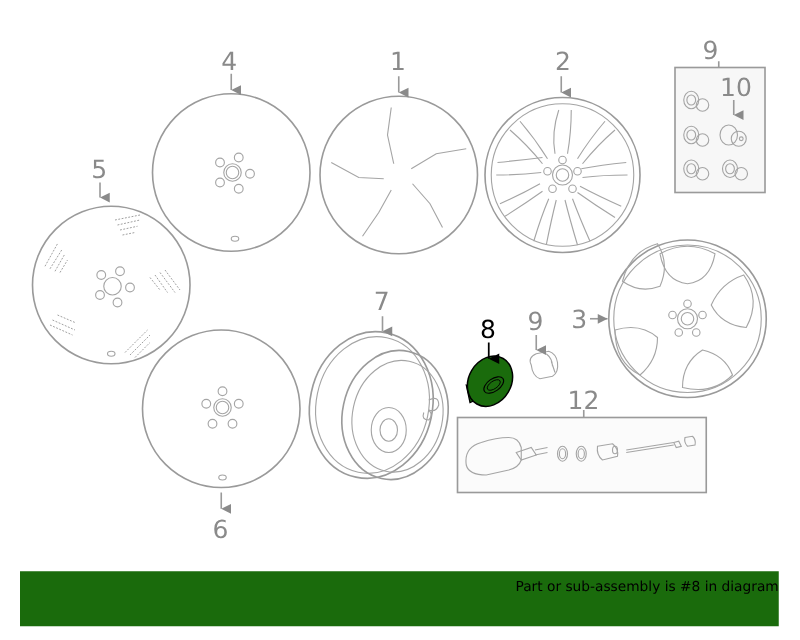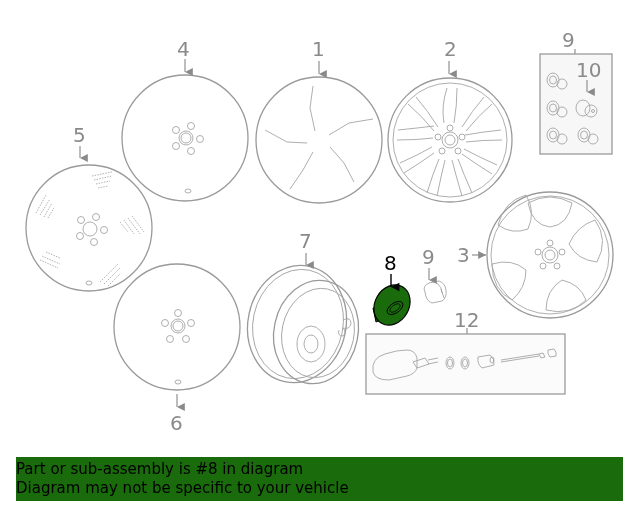--- a/index.html
+++ b/index.html
@@ -4,22 +4,22 @@
 <style>
   html, body { margin: 0; padding: 0; background: #ffffff; }
   body { width: 640px; height: 512px; position: relative; overflow: hidden; font-family: "DejaVu Sans", sans-serif; }
   #diagram { position: absolute; left: 0; top: 0; width: 640px; height: 512px; }
   .callout { font-family: "DejaVu Sans", sans-serif; font-size: 20px; fill: #8a8a8a; }
   .callout-hl { fill: #000000; font-weight: normal; }
   .ln { fill: none; stroke: #9a9a9a; stroke-width: 1.3; }
   .ln-thin { fill: none; stroke: #a5a5a5; stroke-width: 0.9; }
   .banner {
     position: absolute; left: 16px; top: 457px; width: 607px; height: 44px;
-    background: #1a6b0c; color: #000; text-align: left;
-    font-family: "DejaVu Sans", sans-serif; font-size: 15px; line-height: 19px;
+    background: #1a6b0c; color: #000; text-align: right;
+    font-family: "DejaVu Sans", sans-serif; font-size: 11px; line-height: 19px;
     padding-top: 3px; box-sizing: border-box;
   }
   .banner span { display: block; }
 </style>
 </head>
 <body>
 
 <svg id="diagram" viewBox="0 0 640 512" xmlns="http://www.w3.org/2000/svg">
   <defs>
     <marker id="arr" markerWidth="8" markerHeight="8" refX="4" refY="7" orient="auto">
@@ -231,14 +231,13 @@
       <circle cx="165" cy="323" r="3.5"></circle>
     </g>
     <ellipse class="ln-thin" cx="178" cy="382" rx="3" ry="2"></ellipse>
     <line class="ln" x1="177" y1="407" x2="177" y2="394" marker-start="url(#arrU)"></line>
     <text class="callout" x="170" y="430">6</text>
   </g>
 </svg>
 
 <div class="banner">
   <span>Part or sub-assembly is #8 in diagram</span>
-  <span>Diagram may not be specific to your vehicle</span>
 </div>
 
 </body></html>

